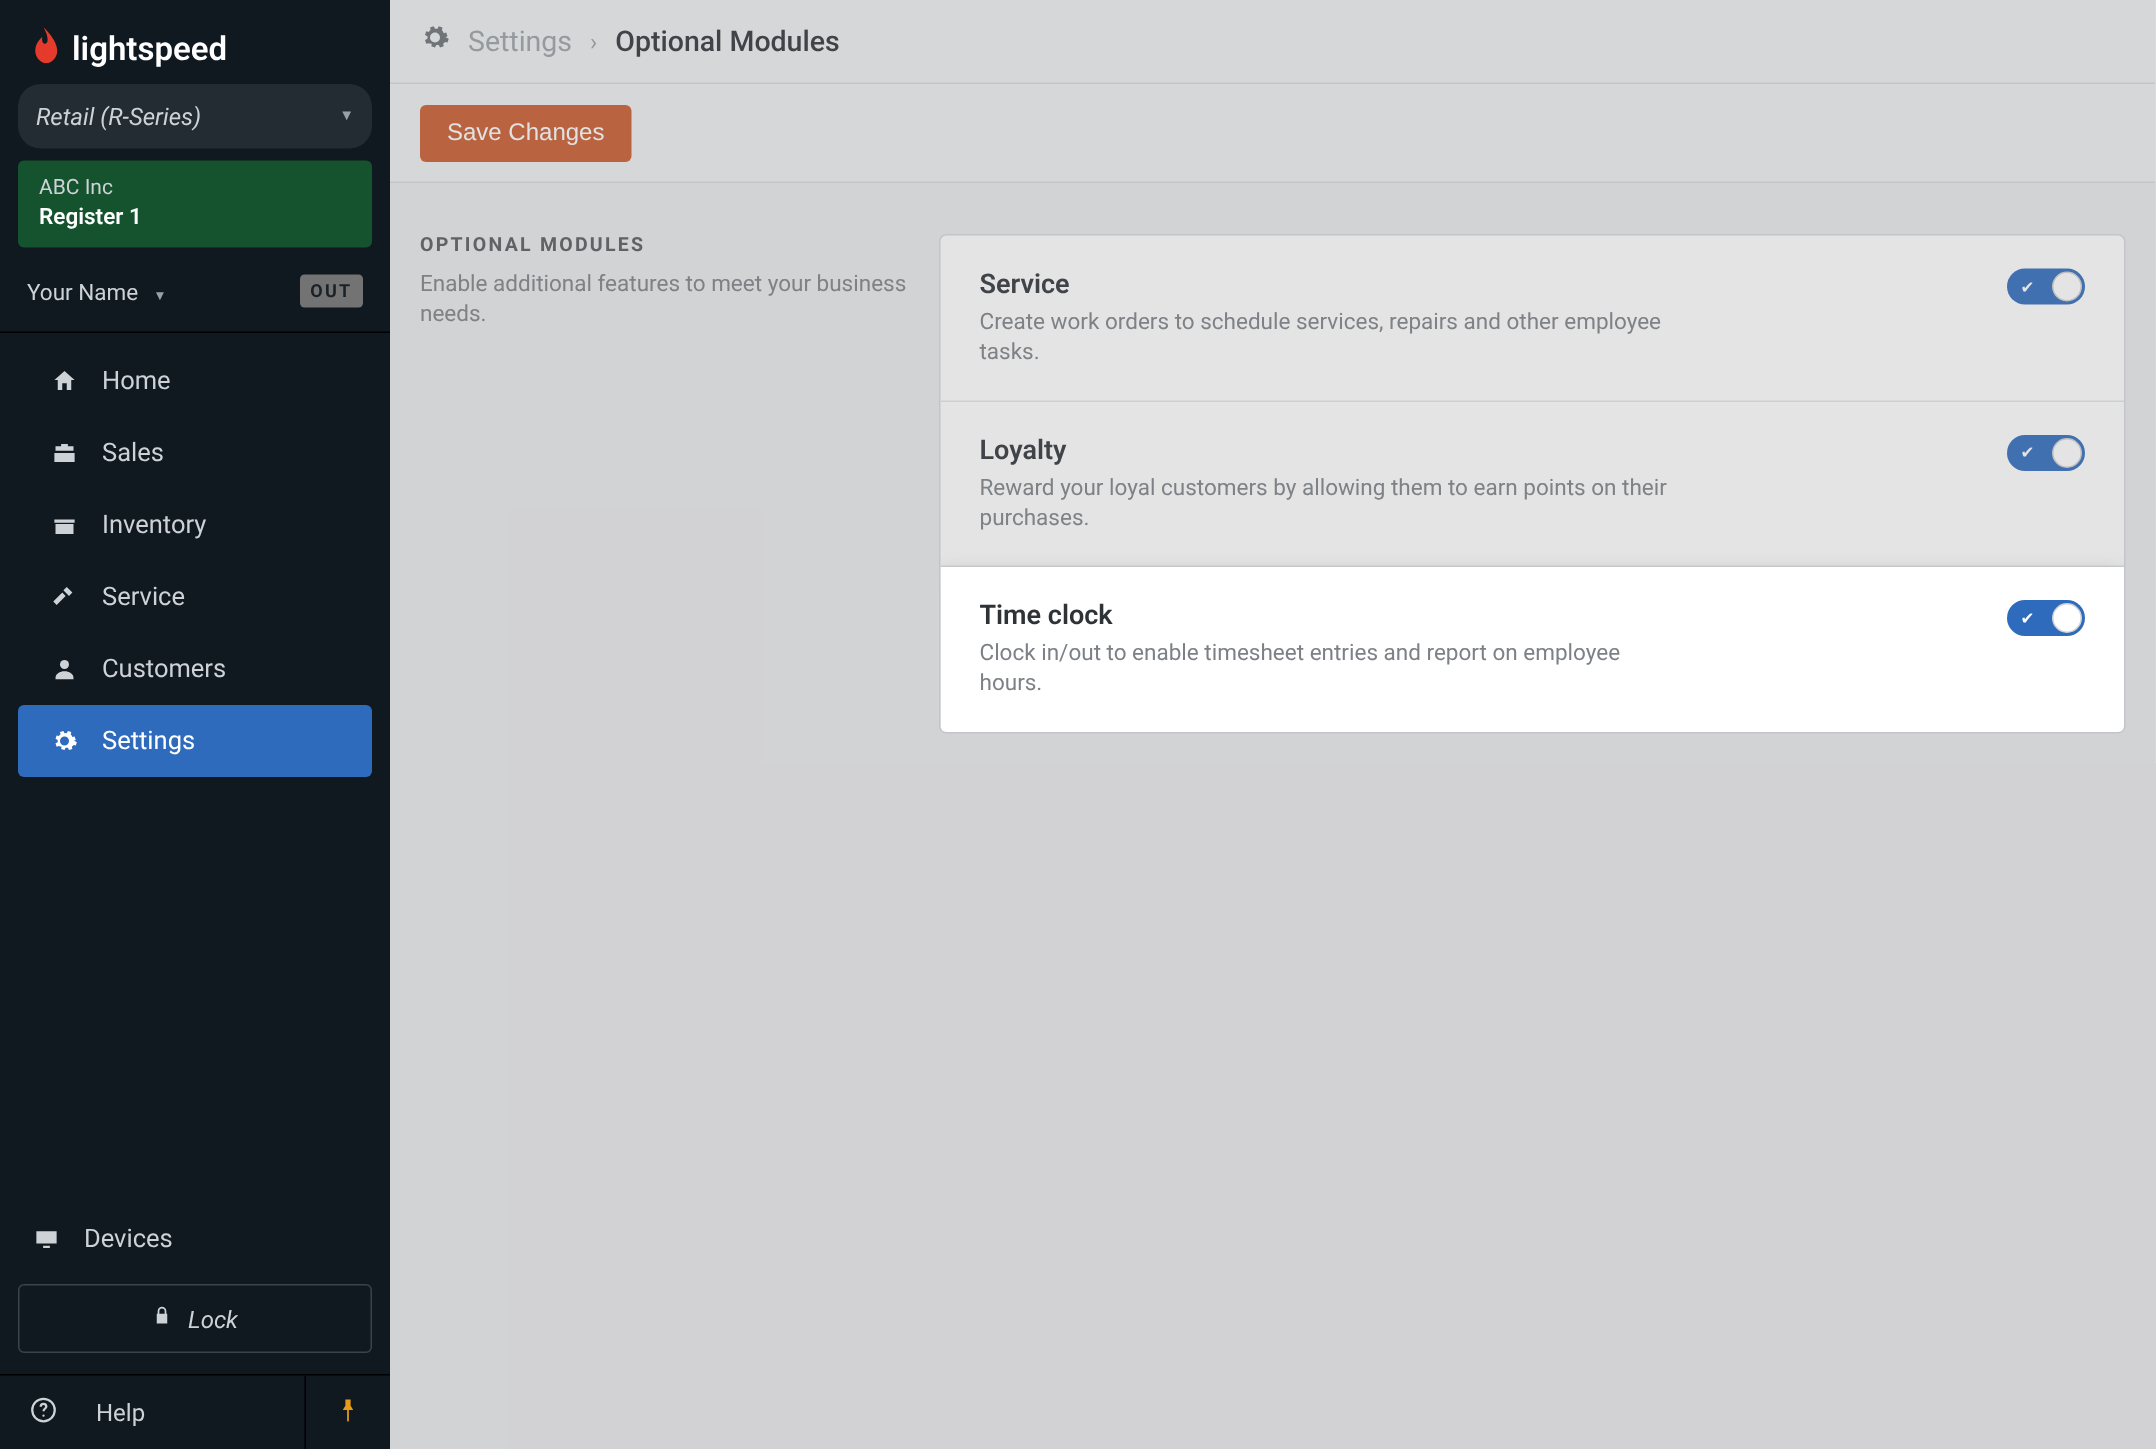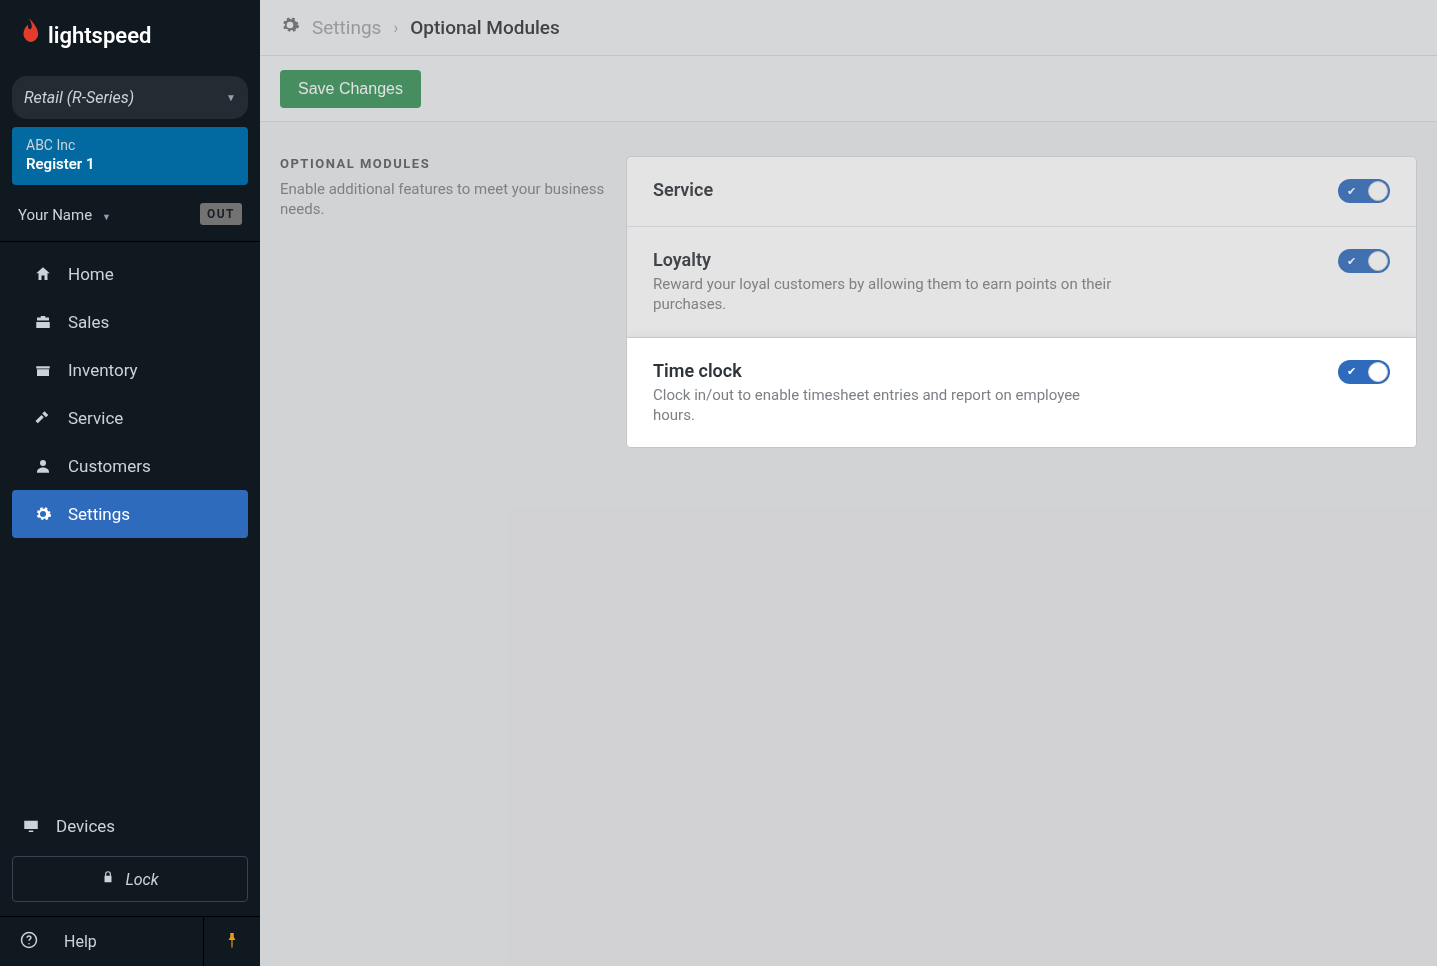--- a/index.html
+++ b/index.html
@@ -11,22 +11,22 @@
     width: 260px;
     flex-shrink: 0;
     background: #101820;
     color: #cdd2d7;
     display: flex;
     flex-direction: column;
     height: 100vh;
   }
   .logo-row {
     display: flex;
-    align-items: flex-end;
-    padding: 18px 18px 28px;
+    align-items: center;
+    padding: 18px 18px 8px;
     gap: 8px;
   }
   .logo-row svg { width: 22px; height: 26px; }
   .logo-text { font-size: 22px; font-weight: 600; color: #fff; letter-spacing: 0px; }
 
   .select-box {
     margin: 0 12px 8px;
     background: #232b33;
     border-radius: 15px;
     padding: 12px 12px;
@@ -35,21 +35,21 @@
     align-items: center;
     cursor: pointer;
     font-size: 16px;
     color: #cdd2d7;
     font-style: italic;
   }
   .select-caret { font-size: 10px; color: #97a0a8; }
 
   .account-box {
     margin: 0 12px 4px;
-    background: #0369a1;
+    background: #14532d;
     border-radius: 4px;
     padding: 10px 14px 12px;
     font-size: 14px;
   }
   .account-box .reg { font-weight: 600; color: #fff; margin-top: 2px; font-size:15px;}
 
   .user-row {
     display: flex;
     align-items: center;
     justify-content: space-between;
@@ -131,21 +131,21 @@
 
   .action-row {
     background: #eeeff1;
     border-bottom: 1px solid #d6d8db;
     padding: 10px 20px;
     height: 66px;
     display:flex; align-items:center;
   }
   .save-btn {
     border: none;
-    background: #15803d;
+    background: #c2410c;
     color: #fff;
     font-size: 16px; font-weight: 500;
     padding: 10px 18px;
     border-radius: 4px;
     cursor: pointer; opacity: 0.85;
   }
 
   .content {
     flex: 1;
     padding: 34px 20px;
@@ -341,20 +341,21 @@
   <div class="content">
     <div class="leftcol">
       <div class="section-title">OPTIONAL MODULES</div>
       <div class="section-desc">Enable additional features to meet your business needs.</div>
     </div>
     <div class="rightcol">
       <div class="card">
         <div class="module">
           <div class="mod-text">
             <div class="mt">Service</div>
+            <div class="md">Create work orders to schedule services, repairs and other employee tasks.</div>
           </div>
           <div class="switch">
             <span class="check">✔</span>
             <span class="knob"></span>
           </div>
         </div>
         <div class="module">
           <div class="mod-text">
             <div class="mt">Loyalty</div>
             <div class="md">Reward your loyal customers by allowing them to earn points on their purchases.</div>

